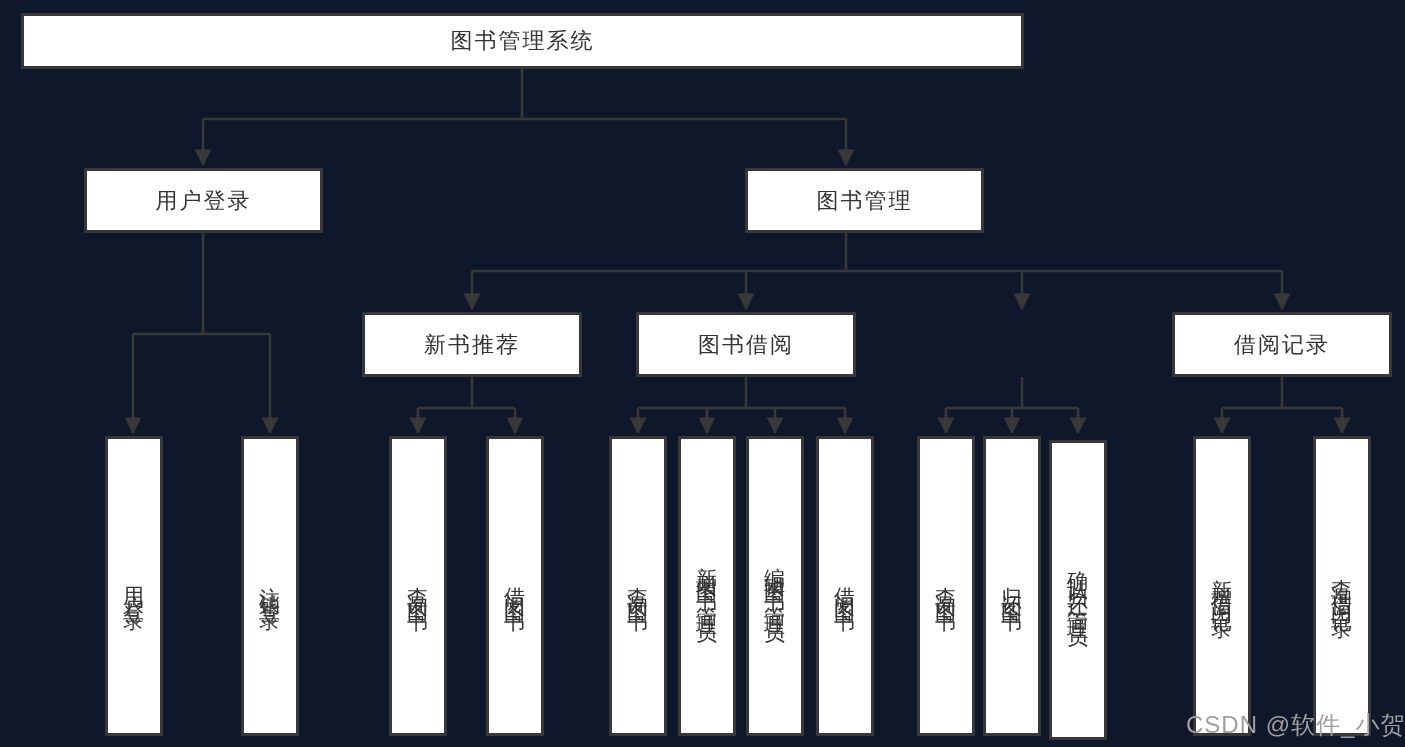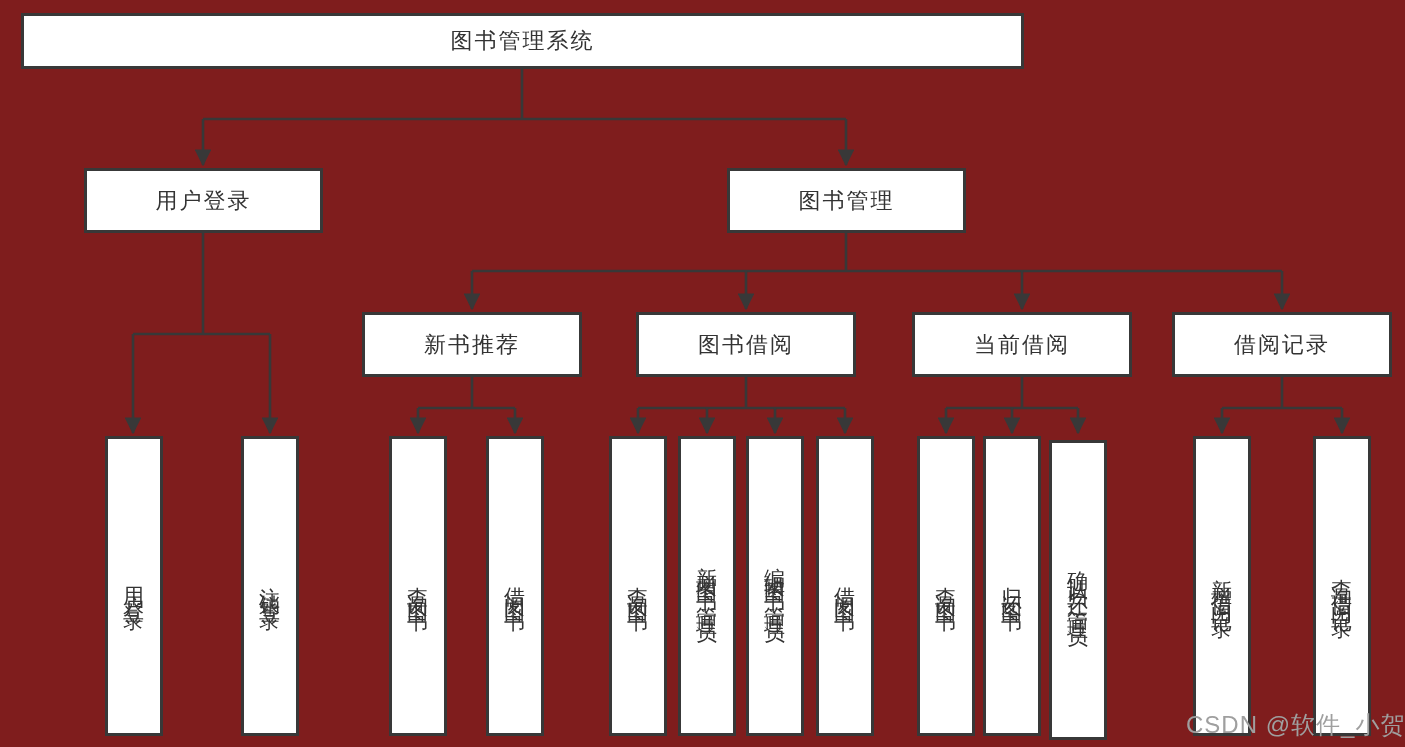--- a/index.html
+++ b/index.html
@@ -5,21 +5,21 @@
 <style>
   html, body {
     margin: 0;
     padding: 0;
     background: #ffffff;
   }
   .canvas {
     position: relative;
     width: 1405px;
     height: 747px;
-    background: #7f1d1d;
+    background: #0f172a;
     font-family: "Liberation Sans", sans-serif;
     overflow: hidden;
   }
   .connectors {
     position: absolute;
     left: 0;
     top: 0;
     z-index: 1;
   }
   .box {
@@ -124,32 +124,29 @@
     </g>
   </svg>
 
   <div class="box h-box" style="left:21px; top:13px; width:1003px; height:56px;">
     <span>图书管理系统</span>
   </div>
 
   <div class="box h-box lvl2" style="left:84px; top:168px;">
     <span>用户登录</span>
   </div>
-  <div class="box h-box lvl2" style="left:727px; top:168px;">
+  <div class="box h-box lvl2" style="left:745px; top:168px;">
     <span>图书管理</span>
   </div>
 
   <div class="box h-box lvl3" style="left:362px; top:312px;">
     <span>新书推荐</span>
   </div>
   <div class="box h-box lvl3" style="left:636px; top:312px;text-align:right;">
     <span>图书借阅</span>
-  </div>
-  <div class="box h-box lvl3" style="left:912px; top:312px;">
-    <span>当前借阅</span>
   </div>
   <div class="box h-box lvl3" style="left:1172px; top:312px;">
     <span>借阅记录</span>
   </div>
 
   <div class="box leaf" style="left:105px;">
     <span>用户登录</span>
   </div>
   <div class="box leaf" style="left:241px;">
     <span>注销登录</span>

